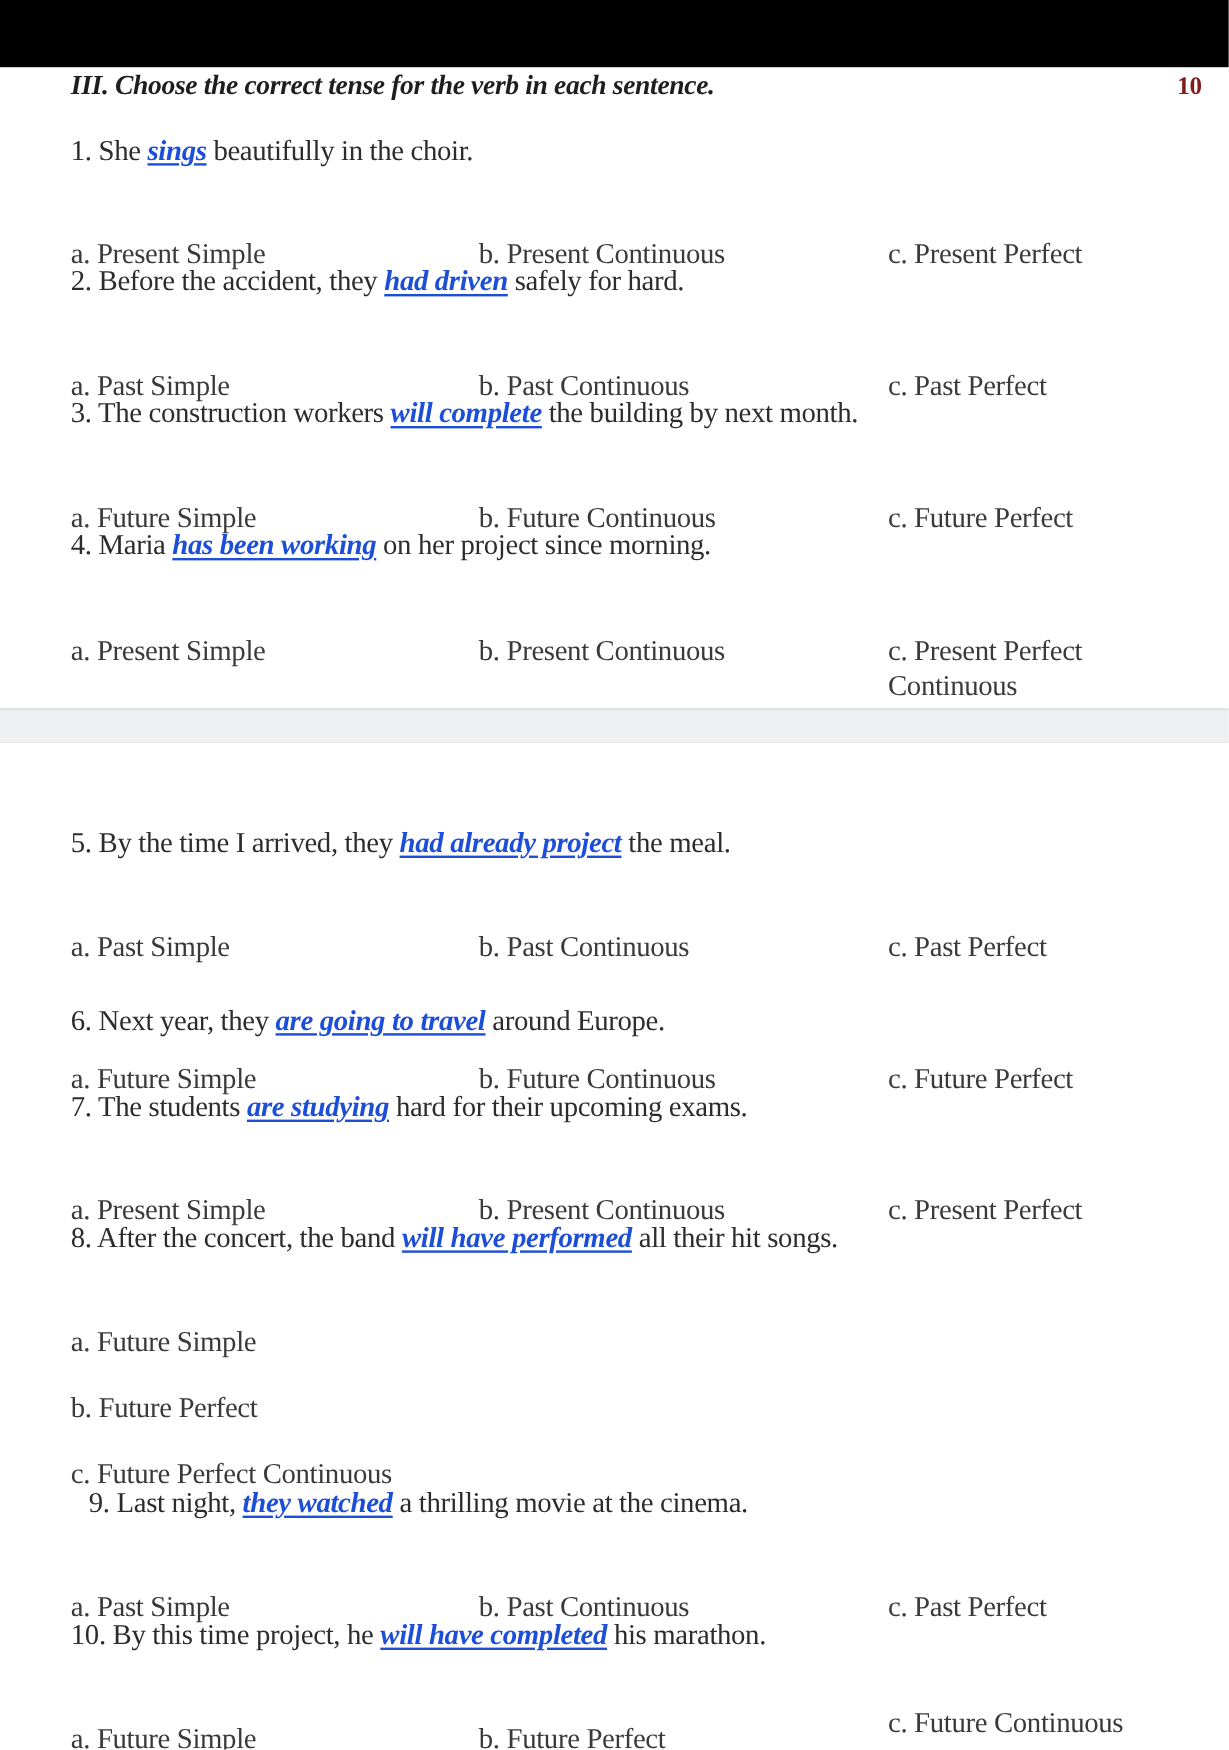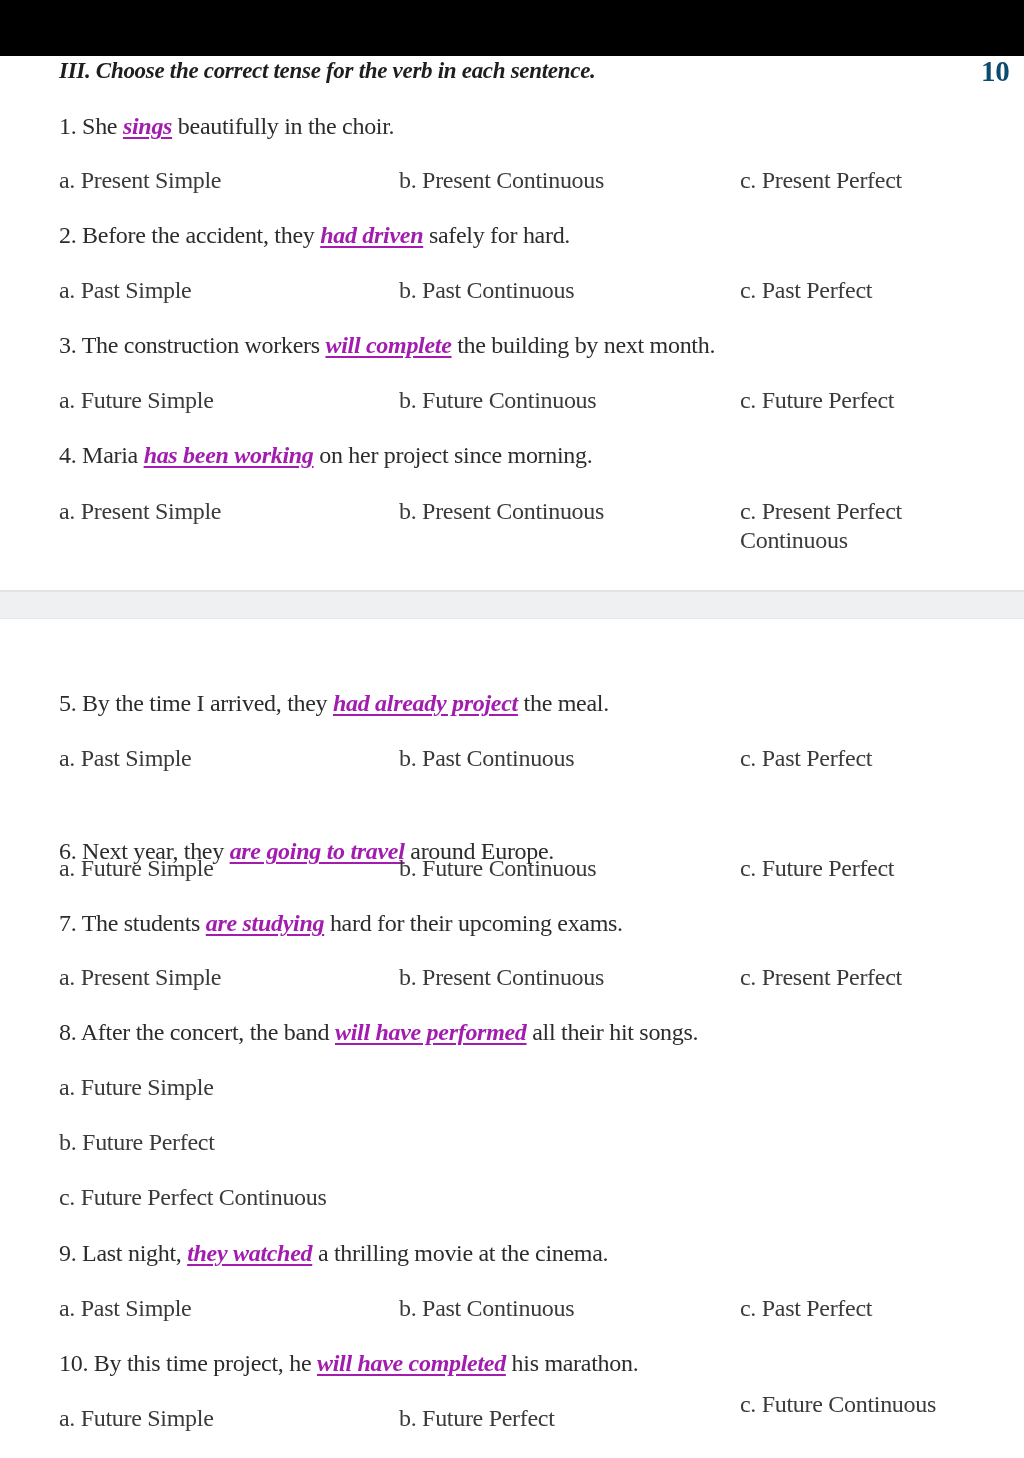--- a/index.html
+++ b/index.html
@@ -4,24 +4,24 @@
   <style>
     html, body { margin: 0; padding: 0; }
     body {
       width: 1024px; height: 1458px; background: #ffffff; position: relative; overflow: hidden;
       font-family: "Liberation Serif", "DejaVu Serif", serif; color: #2a2a2a;
     }
     .topbar { position: absolute; left: 0; top: 0; width: 1024px; height: 56px; background: #000; }
     .sep { position: absolute; left: 0; top: 590px; width: 1024px; height: 29px; background: #eff0f2; border-top: 2px solid #e2e3e5; border-bottom: 1px solid #e6e7e9; box-sizing: border-box; }
     .t { position: absolute; white-space: nowrap; font-size: 24px; line-height: 28px; letter-spacing: -0.3px; }
     .heading { font-weight: bold; color: #1e1e1e; font-size: 23px; font-style: italic; }
-    .score { font-weight: bold; color: #0c4a6e; font-size: 29px; }
+    .score { font-weight: bold; color: #7f1d1d; font-size: 21px; }
     .q { color: #2c2c2c; }
-    .em { font-weight: bold; font-style: italic; text-decoration: underline; text-decoration-thickness: 2px; text-underline-offset: 3px; color: #a21caf; margin-top: 48px; }
-    .opt { color: #3a3a3a; }
+    .em { font-weight: bold; font-style: italic; text-decoration: underline; text-decoration-thickness: 2px; text-underline-offset: 3px; color: #1d4ed8; margin-top: 48px; }
+    .opt { color: #3a3a3a; margin-top: 32px; }
   </style>
 </head>
 <body>
 
 <div class="topbar"></div>
 
 <div class="t heading" style="left:59px; top:57px;">III. Choose the correct tense for the verb in each sentence.</div>
 <div class="t score" style="left:981px; top:57px;">10</div>
 
 <div class="t q" style="left:59px; top:112px;"><span>1.</span> <span>She </span><span class="em">sings</span><span> beautifully in the choir.</span></div>
@@ -60,21 +60,21 @@
 <div class="t q" style="left:59px; top:909px;"><span>7.</span> <span>The students </span><span class="em">are studying</span><span> hard for their upcoming exams.</span></div>
 <div class="t opt" style="left:59px; top:963px;">a. Present Simple</div>
 <div class="t opt" style="left:399px; top:963px;">b. Present Continuous</div>
 <div class="t opt" style="left:740px; top:963px;">c. Present Perfect</div>
 
 <div class="t q" style="left:59px; top:1018px;"><span>8.</span> <span>After the concert, the band </span><span class="em">will have performed</span><span> all their hit songs.</span></div>
 <div class="t opt" style="left:59px; top:1073px;">a. Future Simple</div>
 <div class="t opt" style="left:59px; top:1128px;">b. Future Perfect</div>
 <div class="t opt" style="left:59px; top:1183px;">c. Future Perfect Continuous</div>
 
-<div class="t q" style="left:59px; top:1239px;"><span>9.</span> <span>Last night, </span><span class="em">they watched</span><span> a thrilling movie at the cinema.</span></div>
+<div class="t q" style="left:74px; top:1239px;"><span>9.</span> <span>Last night, </span><span class="em">they watched</span><span> a thrilling movie at the cinema.</span></div>
 <div class="t opt" style="left:59px; top:1294px;">a. Past Simple</div>
 <div class="t opt" style="left:399px; top:1294px;">b. Past Continuous</div>
 <div class="t opt" style="left:740px; top:1294px;">c. Past Perfect</div>
 
 <div class="t q" style="left:59px; top:1349px;"><span>10.</span> <span>By this time project, he </span><span class="em">will have completed</span><span> his marathon.</span></div>
 <div class="t opt" style="left:59px; top:1404px;">a. Future Simple</div>
 <div class="t opt" style="left:399px; top:1404px;">b. Future Perfect</div>
 <div class="t opt" style="left:740px; top:1390px;">c. Future Continuous</div>
 
 </body></html>

